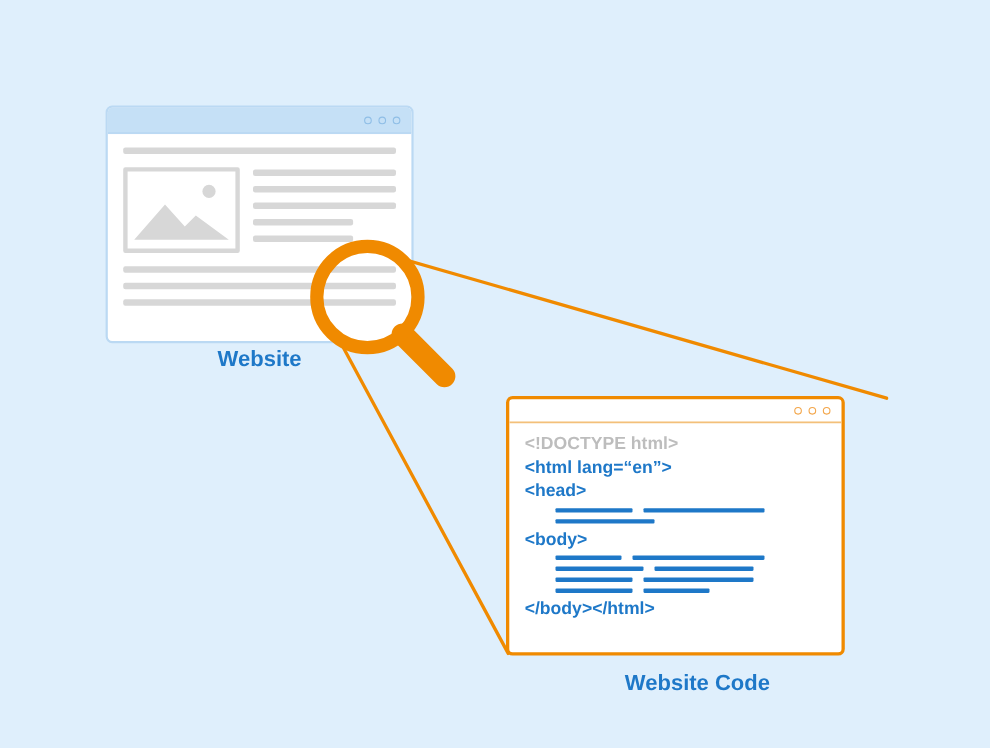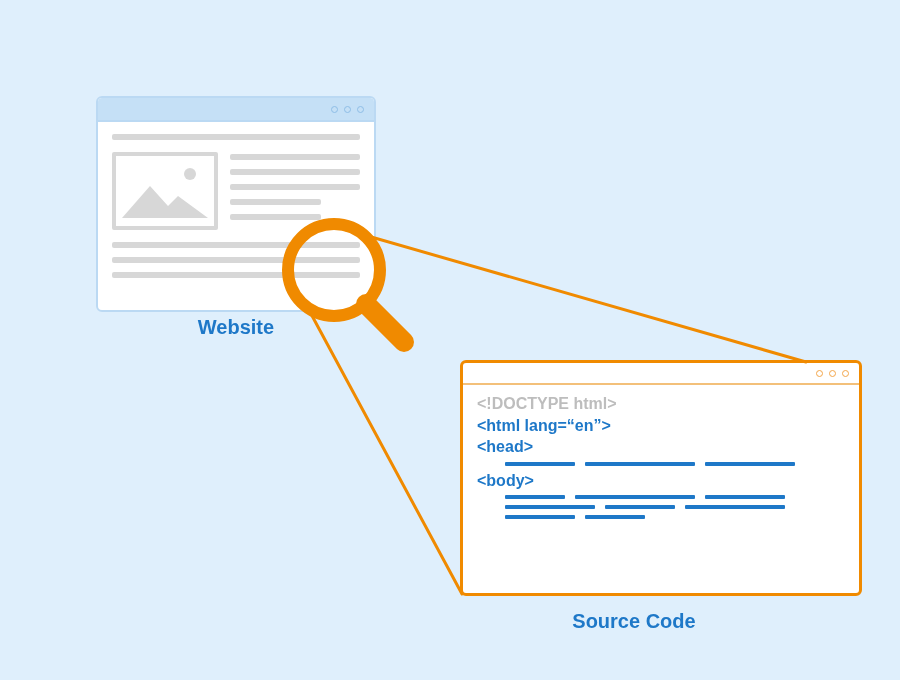--- a/index.html
+++ b/index.html
@@ -70,21 +70,21 @@
     color: #1E78C8;
     font-weight: 700;
     font-size: 20px;
   }
 
   
   .source-window {
     position: absolute;
     left: 460px;
     top: 360px;
-    width: 402px;
+    width: 308px;
     height: 236px;
     background: #FFFFFF;
     border: 3px solid #F08A00;
     border-radius: 6px;
   }
   .source-titlebar {
     height: 22px;
     border-bottom: 2px solid #F3C07A;
     border-radius: 3px 3px 0 0;
     display: flex;
@@ -191,23 +191,26 @@
     <div class="code-bars">
       <span style="width:60px"></span>
         <span style="width:120px"></span>
         <span style="width:80px"></span>
       <span style="width:90px"></span>
         <span style="width:70px"></span>
         <span style="width:100px"></span>
       <span style="width:70px"></span>
         <span style="width:60px"></span>
     </div>
+    <div>
+      <span>&lt;/body&gt;</span><span>&lt;/html&gt;</span>
+    </div>
   </div>
 </div>
-<div class="source-caption">Source Code</div>
+<div class="source-caption">Website Code</div>
 
 <svg class="overlay" width="900" height="680">
 
   <line x1="340" y1="228" x2="806" y2="362" stroke="#F08A00" stroke-width="3" stroke-linecap="round"></line>
 
   <line x1="310" y1="312" x2="462" y2="594" stroke="#F08A00" stroke-width="3" stroke-linecap="round"></line>
 
   <g>
 
     <line x1="366" y1="304" x2="404" y2="342" stroke="#F08A00" stroke-width="20" stroke-linecap="round"></line>

